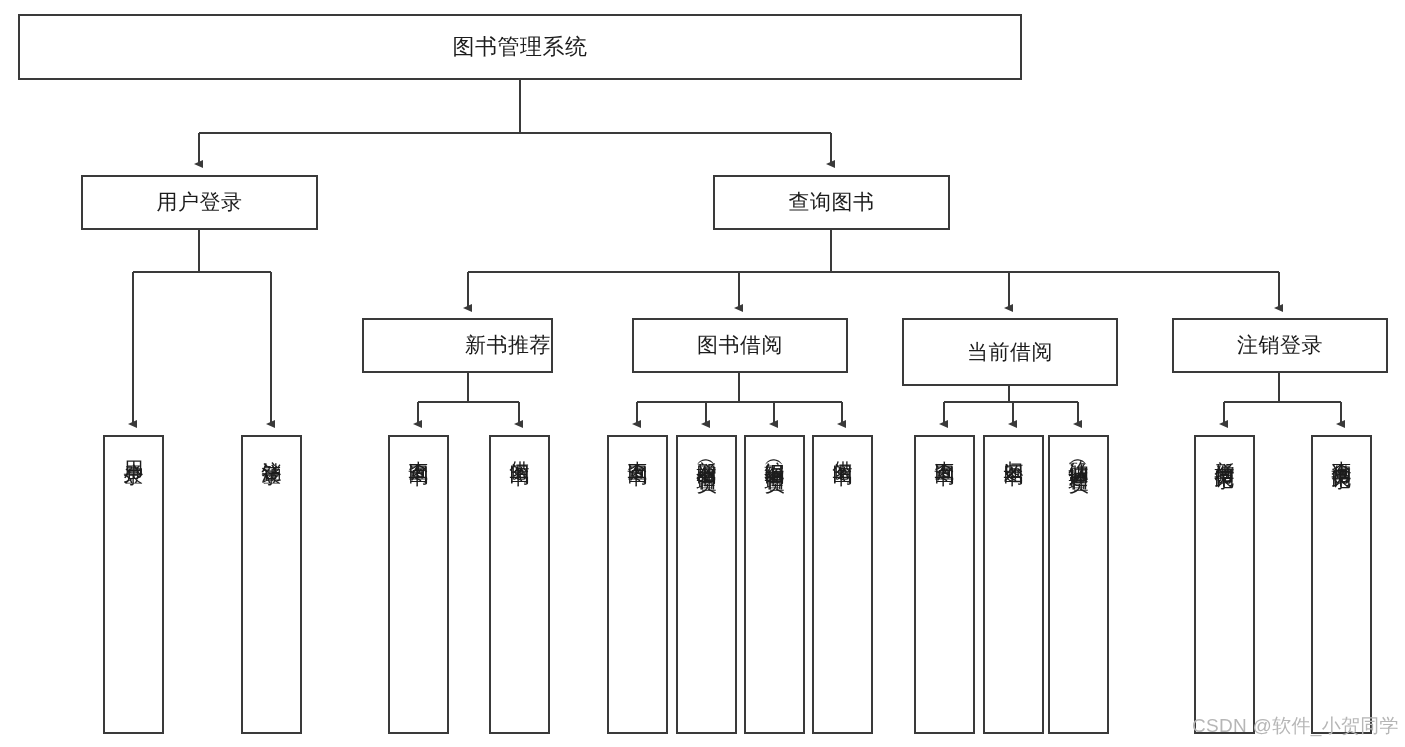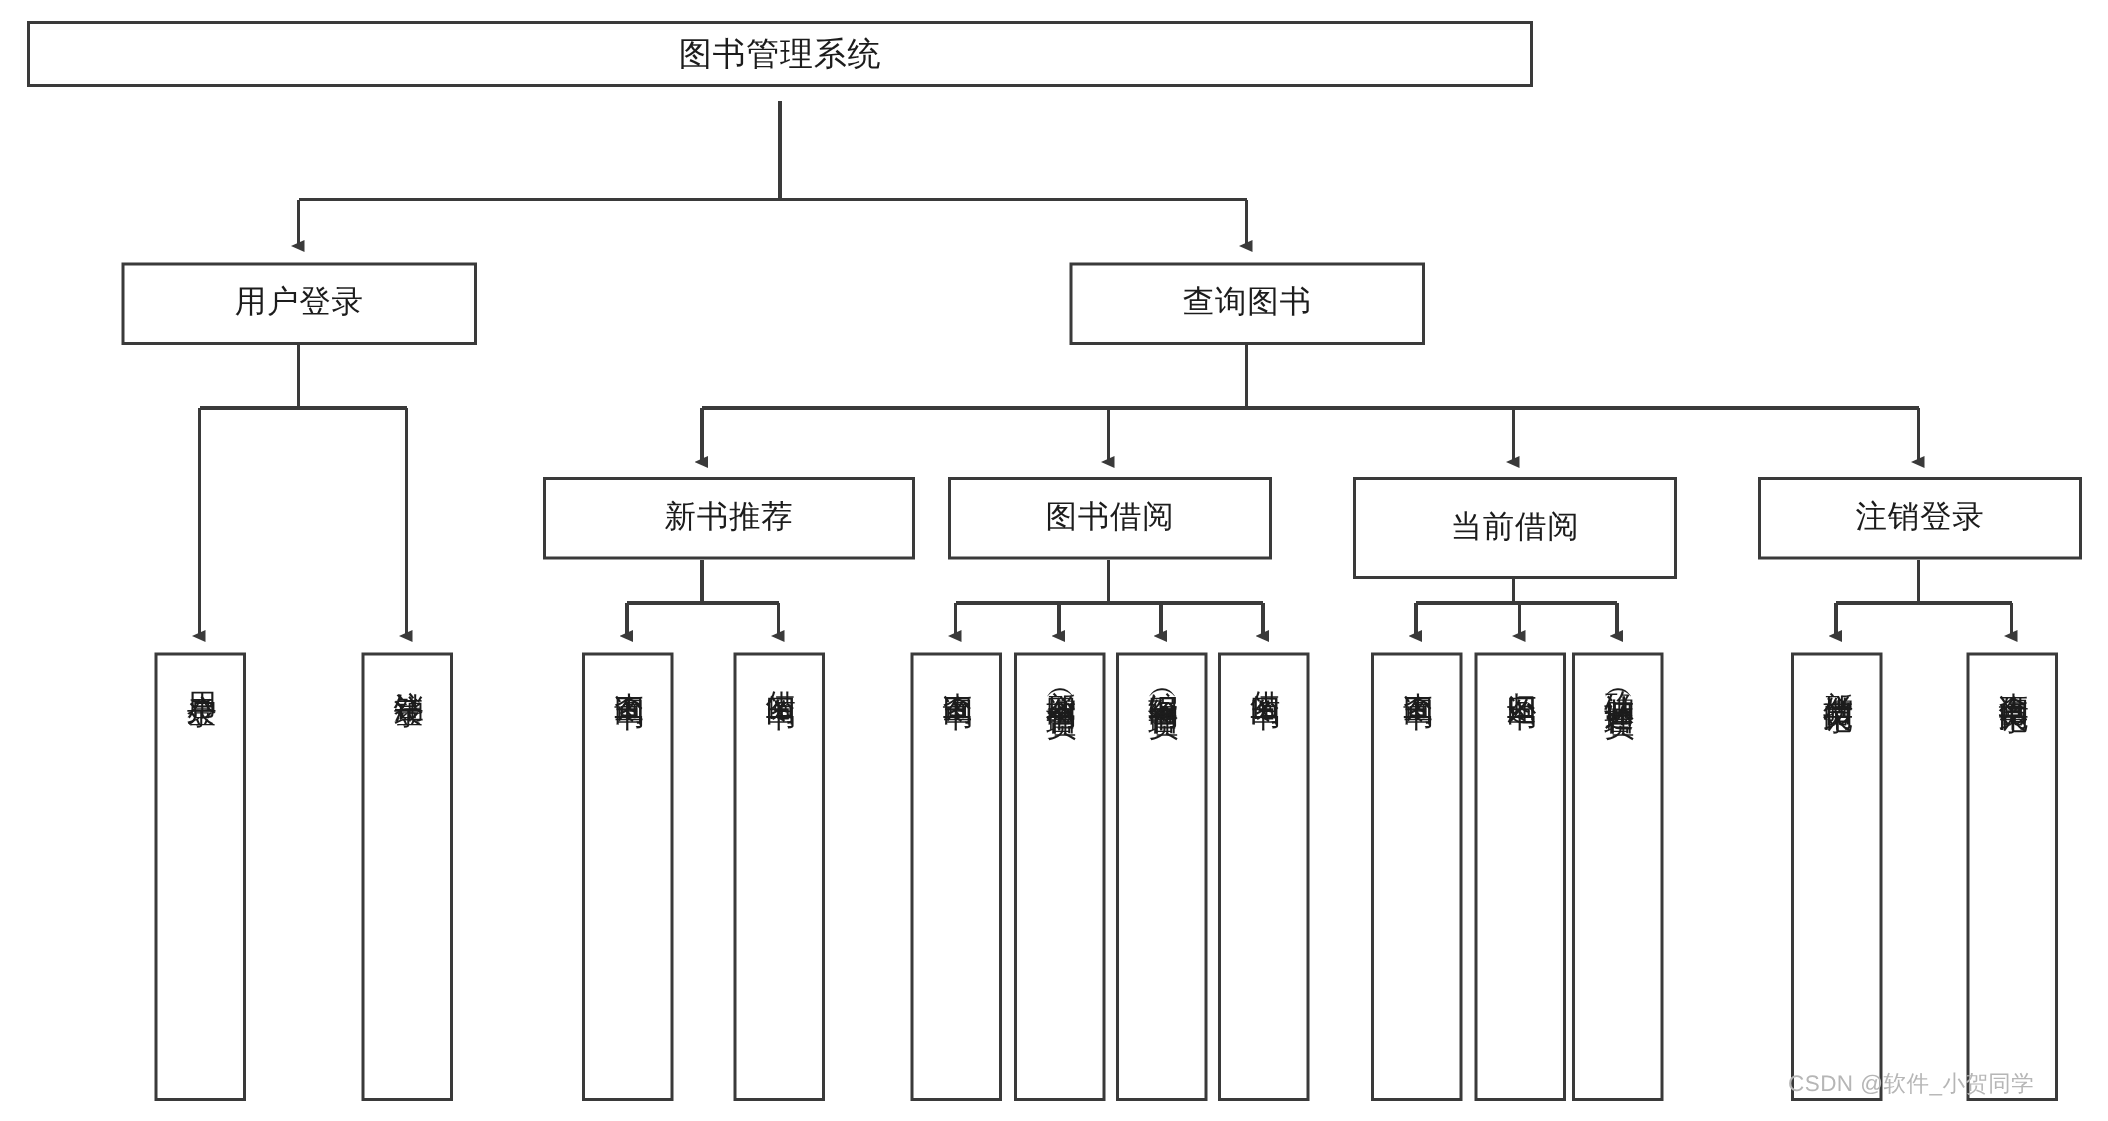--- a/index.html
+++ b/index.html
@@ -65,21 +65,21 @@
     text-orientation: upright;
     font-size: 20px;
     line-height: 1.05;
     letter-spacing: 2px;
     white-space: nowrap;
   }
   .watermark {
     position: absolute;
     left: 1192px;
     top: 713px;
-    font-size: 15px;
+    font-size: 19px;
     color: #b6b6b6;
     white-space: nowrap;
     letter-spacing: 0.3px;
     pointer-events: none;
   }
 </style>
 </head>
 <body>
 
 <div id="diagram-root">
@@ -128,32 +128,32 @@
       <path d="M1078,402 L1078,424" marker-end="url(#arrow)"></path>
 
       <path d="M1279,373 L1279,402"></path>
       <path d="M1224,402 L1341,402"></path>
       <path d="M1224,402 L1224,424" marker-end="url(#arrow)"></path>
       <path d="M1341,402 L1341,424" marker-end="url(#arrow)"></path>
 
     </g>
   </svg>
 
-  <div class="node-box node-h node-root" style="left:18px; top:14px; width:1004px; height:44px;">
+  <div class="node-box node-h node-root" style="left:18px; top:14px; width:1004px; height:66px;">
     <span class="node-label">图书管理系统</span>
   </div>
 
   <div class="node-box node-h" style="left:81px; top:175px; width:237px; height:55px;">
     <span class="node-label">用户登录</span>
   </div>
   <div class="node-box node-h" style="left:713px; top:175px; width:237px; height:55px;">
     <span class="node-label">查询图书</span>
   </div>
 
-  <div class="node-box node-h" style="left:362px; top:318px; width:248px; height:55px;">
+  <div class="node-box node-h" style="left:362px; top:318px; width:191px; height:55px;justify-content:flex-end;">
     <span class="node-label">新书推荐</span>
   </div>
   <div class="node-box node-h" style="left:632px; top:318px; width:216px; height:55px;justify-content:center;">
     <span class="node-label">图书借阅</span>
   </div>
   <div class="node-box node-h" style="left:902px; top:318px; width:216px; height:68px;">
     <span class="node-label">当前借阅</span>
   </div>
   <div class="node-box node-h" style="left:1172px; top:318px; width:216px; height:55px;">
     <span class="node-label">注销登录</span>

